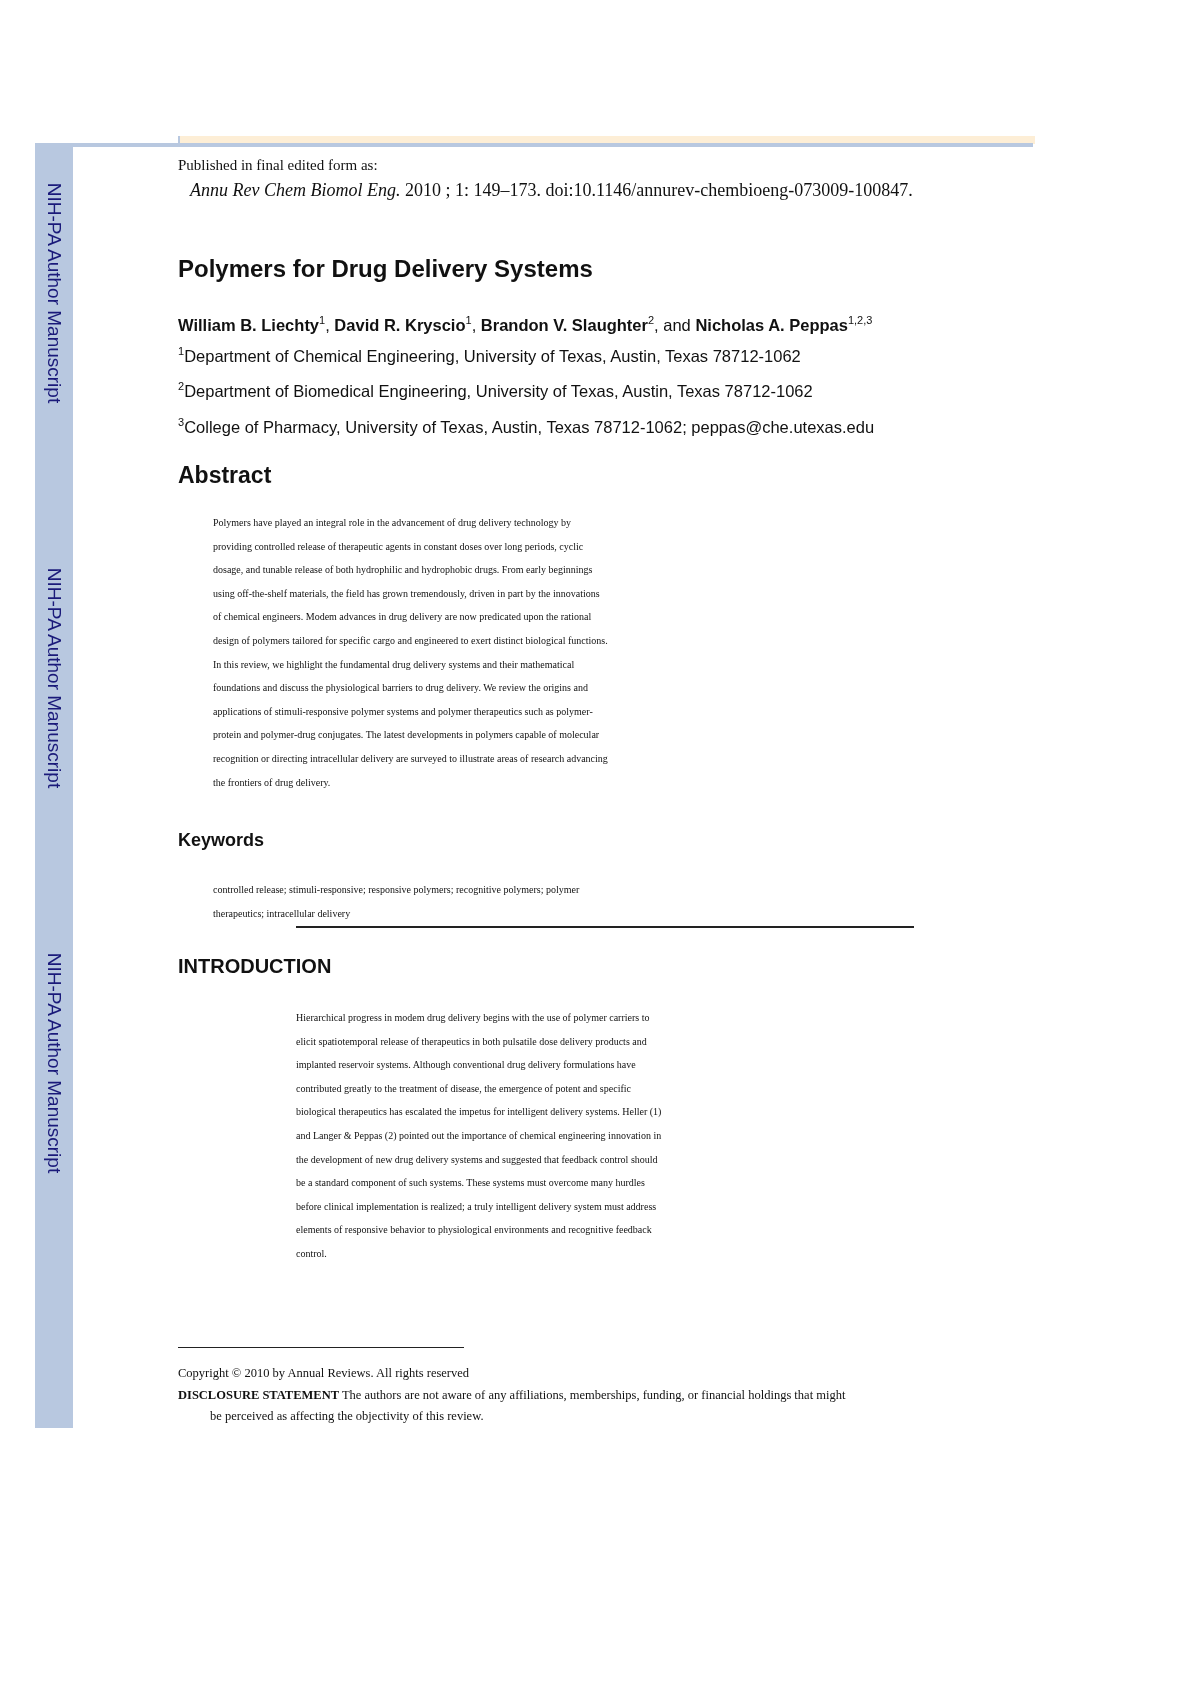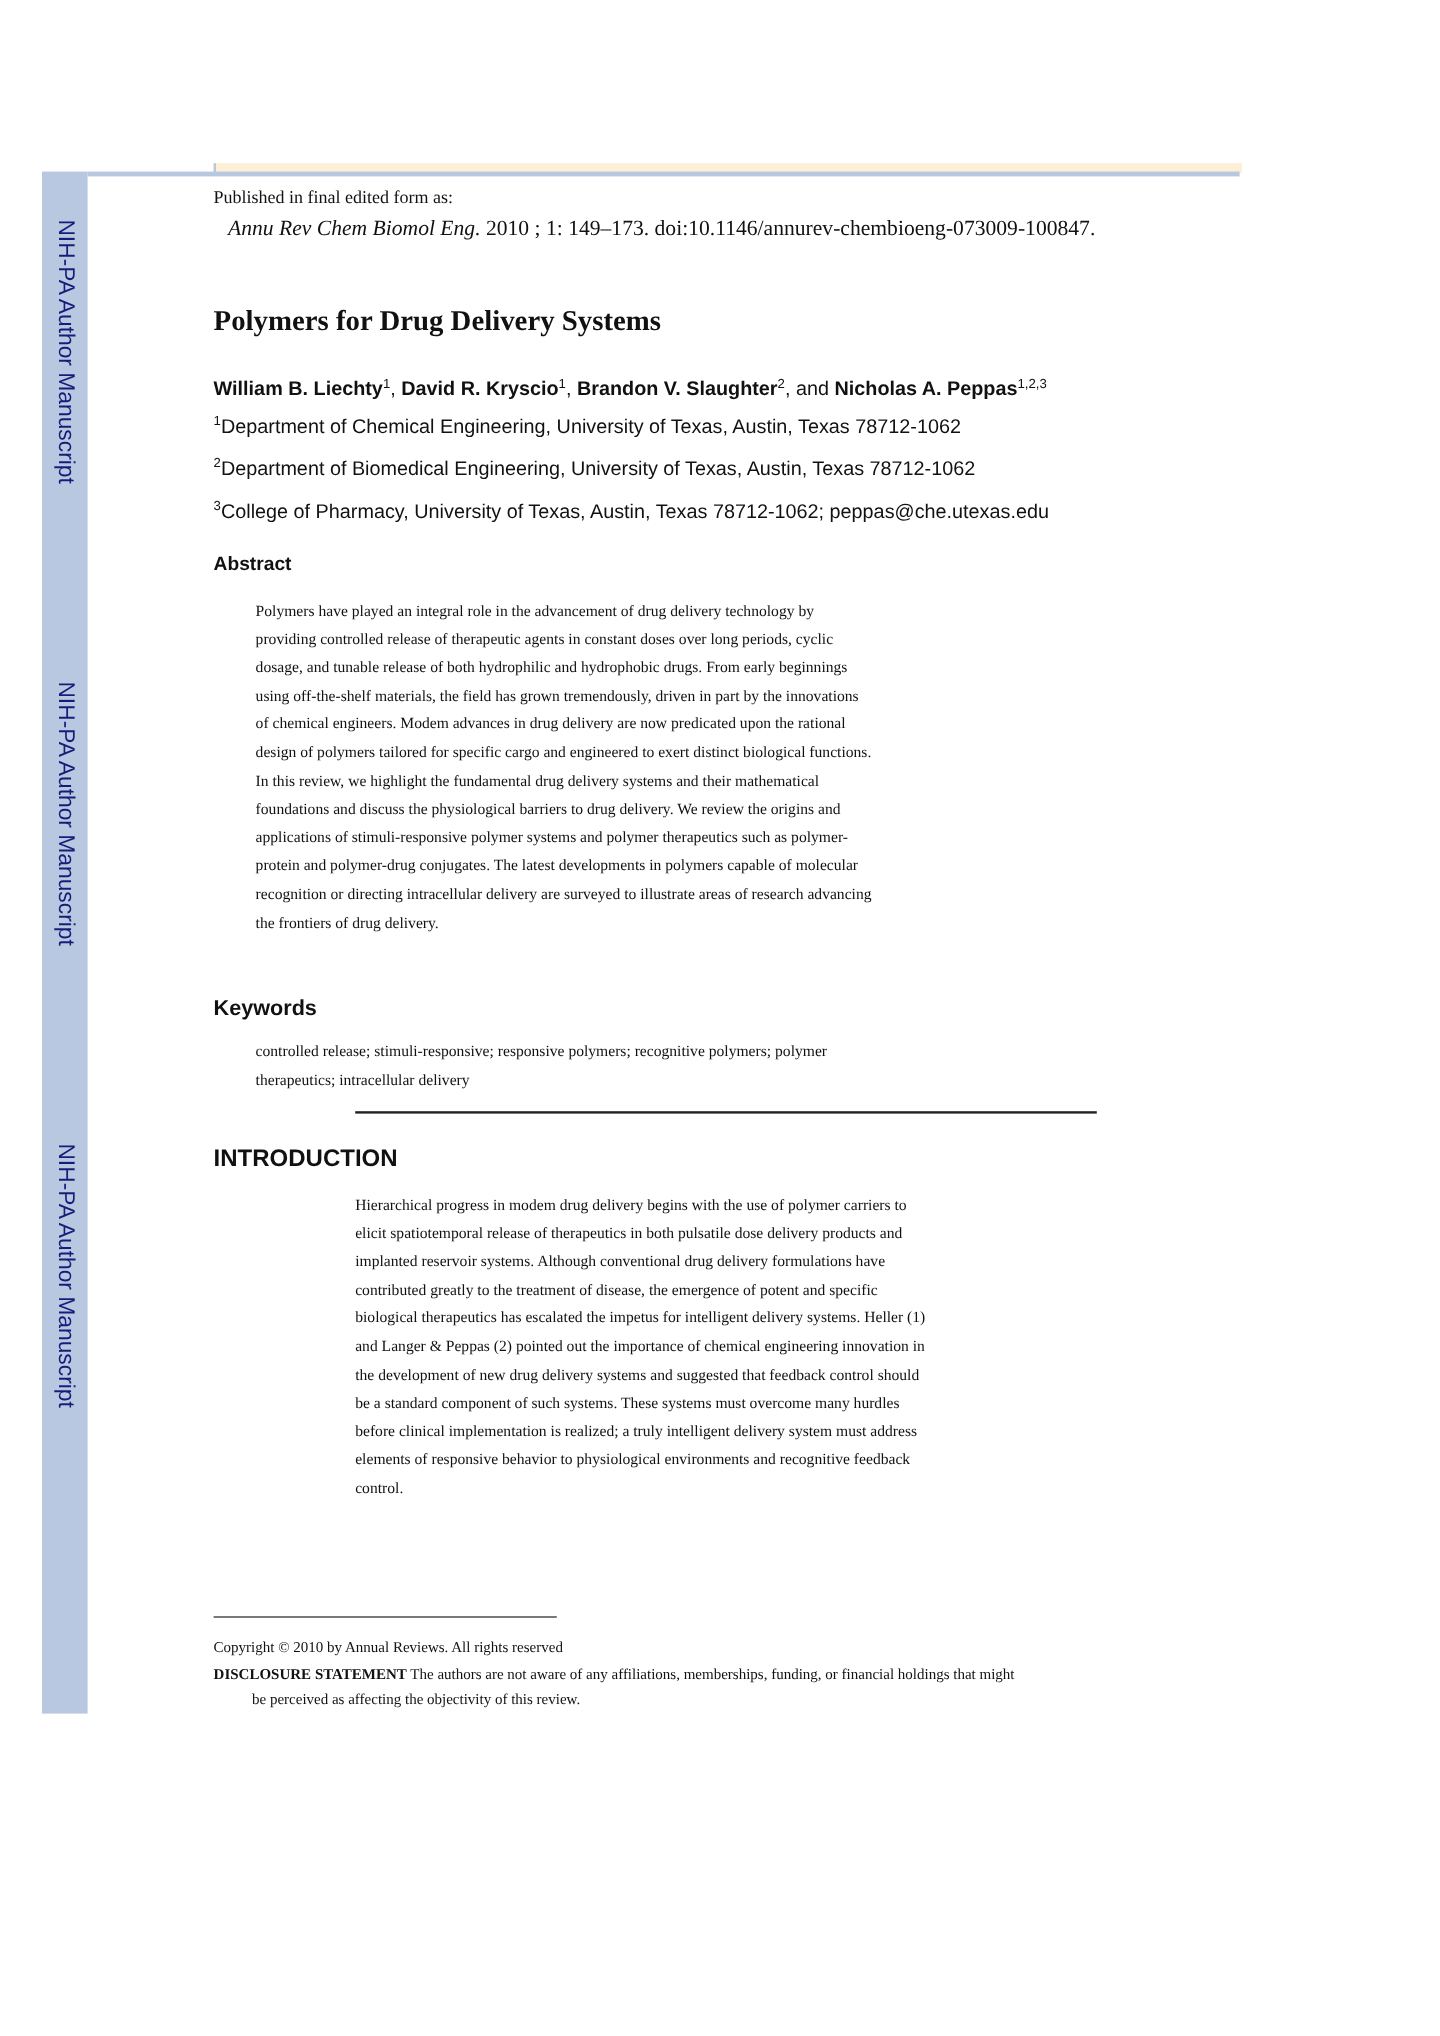--- a/index.html
+++ b/index.html
@@ -25,38 +25,38 @@
   }
   .topbar-cream {
     position: absolute; left: 178px; top: 136px; width: 855px; height: 8px;
     background: #fdeed6; border-left: 2px solid #b8c8e0;
   }
   .content { position: absolute; left: 178px; top: 0; width: 850px; }
   .pub-label { position: absolute; top: 157px; font-size: 15px; }
   .citation { position: absolute; top: 180px; left: 12px; font-size: 18px; white-space: nowrap; }
   .citation i { font-style: italic; }
   .title {
-    position: absolute; top: 255px; font-family: Liberation Serif, serif;
+    position: absolute; top: 255px; font-family: Liberation Sans, sans-serif;
     font-weight: bold; font-size: 24px;
   }
   .authors {
     position: absolute; top: 314px; font-family: Liberation Sans, sans-serif;
     font-size: 16.5px; white-space: nowrap;
   }
   .authors b { font-weight: bold; }
   .authors sup { font-size: 11px; font-weight: normal; }
   .aff {
     position: absolute; font-family: "Liberation Sans", sans-serif; font-size: 16.5px; white-space: nowrap;
   }
   .aff sup { font-size: 11px; }
   .section-h {
     position: absolute; font-family: "Liberation Sans", sans-serif; font-weight: bold;
   }
   .para {
-    position: absolute; font-size: 13px; line-height: 23.6px;
+    position: absolute; font-size: 10px; line-height: 23.6px; margin-top: 14px;
   }
   .para div { white-space: nowrap; }
   .rule { position: absolute; background: #222; height: 1.5px; }
   .foot { position: absolute; font-size: 12.5px; white-space: nowrap; }
   .foot b { font-weight: bold; }
 </style>
 </head>
 <body>
 
 <div class="sidebar">
@@ -80,21 +80,21 @@
   <div class="title">Polymers for Drug Delivery Systems</div>
 
   <div class="authors">
     <b>William B. Liechty</b><sup>1</sup><span>, </span><b>David R. Kryscio</b><sup>1</sup><span>, </span><b>Brandon V. Slaughter</b><sup>2</sup><span>, and </span><b>Nicholas A. Peppas</b><sup>1,2,3</sup>
   </div>
 
   <div class="aff" style="top:345px;"><sup>1</sup><span>Department of Chemical Engineering, University of Texas, Austin, Texas 78712-1062</span></div>
   <div class="aff" style="top:380px;"><sup>2</sup><span>Department of Biomedical Engineering, University of Texas, Austin, Texas 78712-1062</span></div>
   <div class="aff" style="top:416px;"><sup>3</sup><span>College of Pharmacy, University of Texas, Austin, Texas 78712-1062; peppas@che.utexas.edu</span></div>
 
-  <div class="section-h" style="top:462px; font-size:16px;">Abstract</div>
+  <div class="section-h" style="top:462px; font-size:23px;">Abstract</div>
   <div class="para" style="top:497px; left:35px;">
     <div>Polymers have played an integral role in the advancement of drug delivery technology by</div>
     <div>providing controlled release of therapeutic agents in constant doses over long periods, cyclic</div>
     <div>dosage, and tunable release of both hydrophilic and hydrophobic drugs. From early beginnings</div>
     <div>using off-the-shelf materials, the field has grown tremendously, driven in part by the innovations</div>
     <div>of chemical engineers. Modem advances in drug delivery are now predicated upon the rational</div>
     <div>design of polymers tailored for specific cargo and engineered to exert distinct biological functions.</div>
     <div>In this review, we highlight the fundamental drug delivery systems and their mathematical</div>
     <div>foundations and discuss the physiological barriers to drug delivery. We review the origins and</div>
     <div>applications of stimuli-responsive polymer systems and polymer therapeutics such as polymer-</div>

